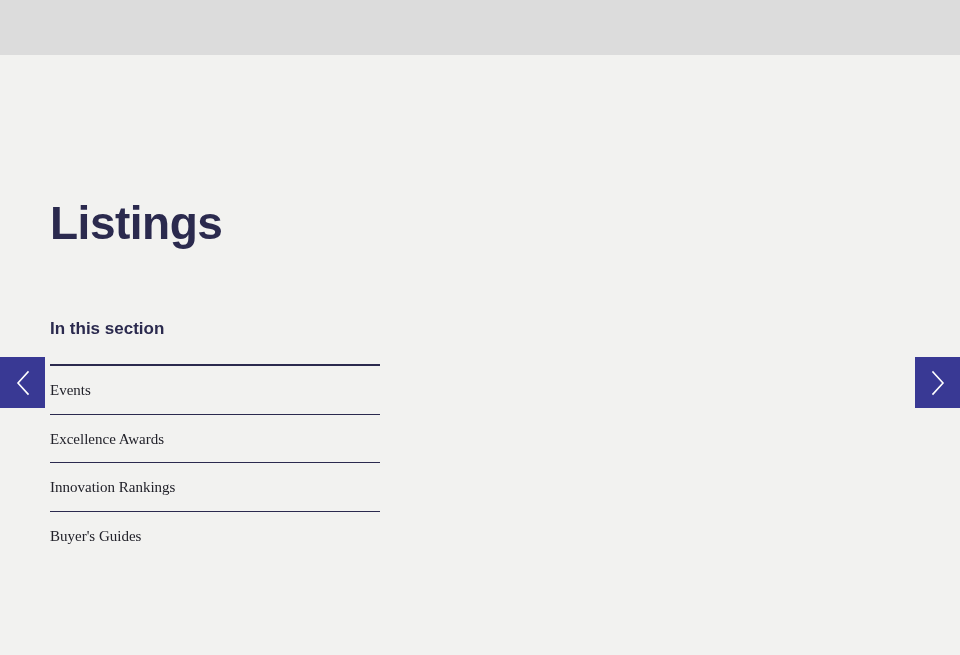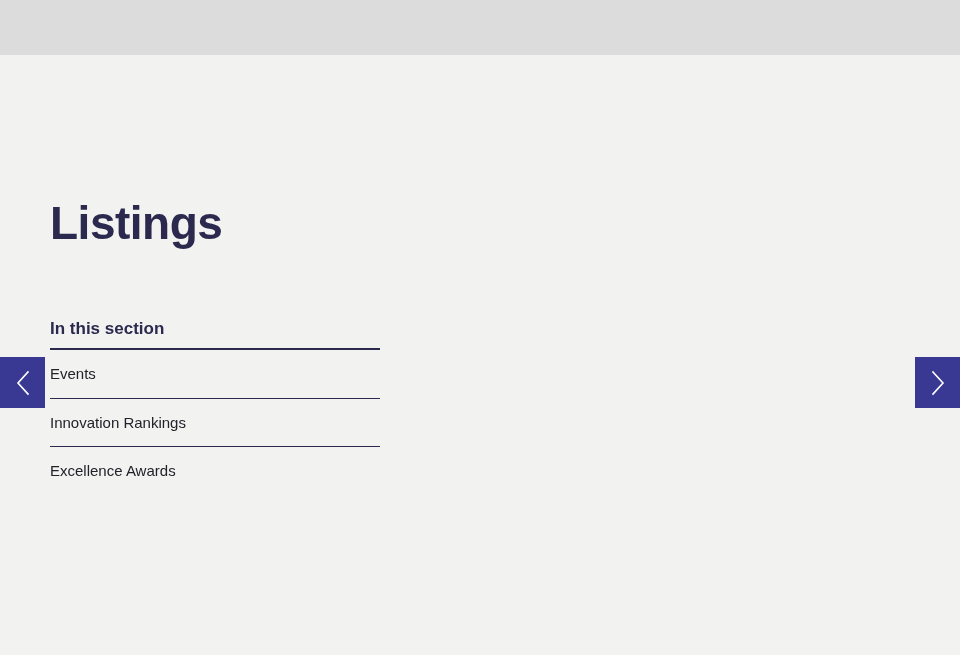--- a/index.html
+++ b/index.html
@@ -63,27 +63,28 @@
     padding: 0;
     position: absolute;
     top: 119px;
     left: 0;
     text-align: right;
   }
 
   
   #section-list {
     position: absolute;
-    top: 148px;
+    top: 164px;
     left: 0;
     width: 330px;
     list-style: none;
     margin: 0;
     padding: 0;
     border-top: 2px solid #2b2a4e;
+    font-family: Liberation Serif, serif;
   }
   #section-list li {
     margin: 0;
     padding: 0;
     border-top: 1px solid #2b2a4e;
   }
   #section-list li:first-child {
     border-top: none;
   }
   .section-link {
@@ -125,24 +126,27 @@
 
     <h1 id="page-title">Listings</h1>
 
     <h2 id="section-heading">In this section</h2>
 
     <ul id="section-list">
       <li>
         <a class="section-link" href="#">Events</a>
       </li>
       <li>
+        <a class="section-link" href="#">Excellence Awards</a>
+      </li>
+      <li>
         <a class="section-link" href="#">Innovation Rankings</a>
       </li>
       <li>
-        <a class="section-link" href="#">Excellence Awards</a>
+        <a class="section-link" href="#">Buyer's Guides</a>
       </li>
     </ul>
 
   </div>
 
   <button class="nav-arrow" id="nav-prev" aria-label="Previous">
     <span>
       <svg width="16" height="26" viewBox="0 0 16 26" fill="none" xmlns="http://www.w3.org/2000/svg">
         <path d="M13 2 L3 13 L13 24" stroke="#ffffff" stroke-width="1.6" stroke-linecap="square" stroke-linejoin="miter" fill="none"></path>
       </svg>

